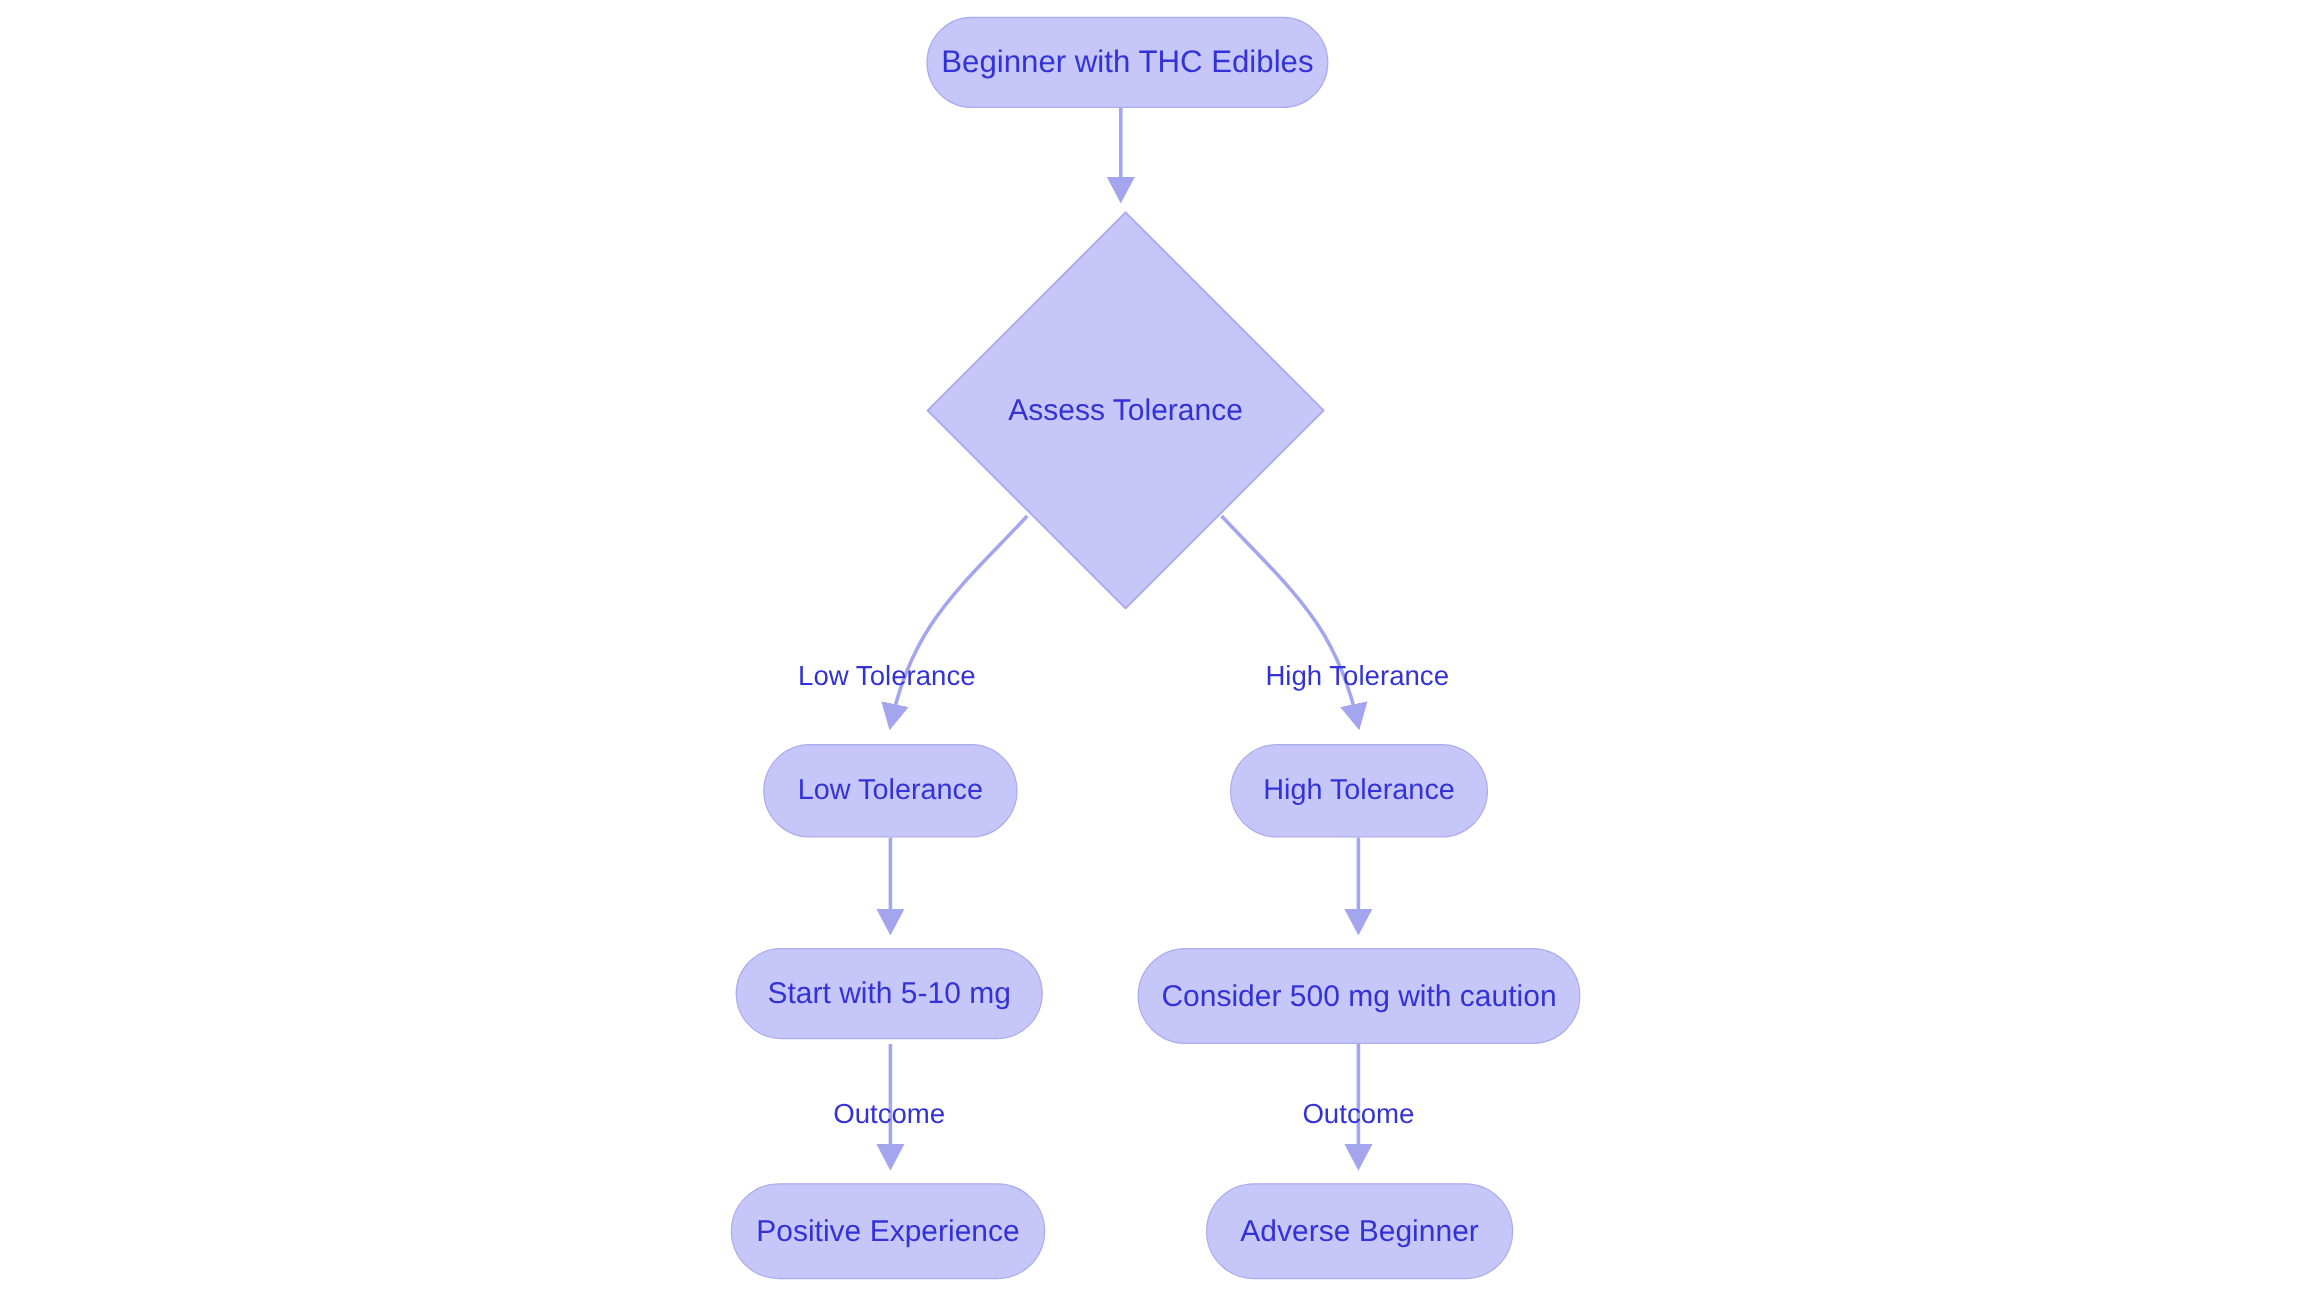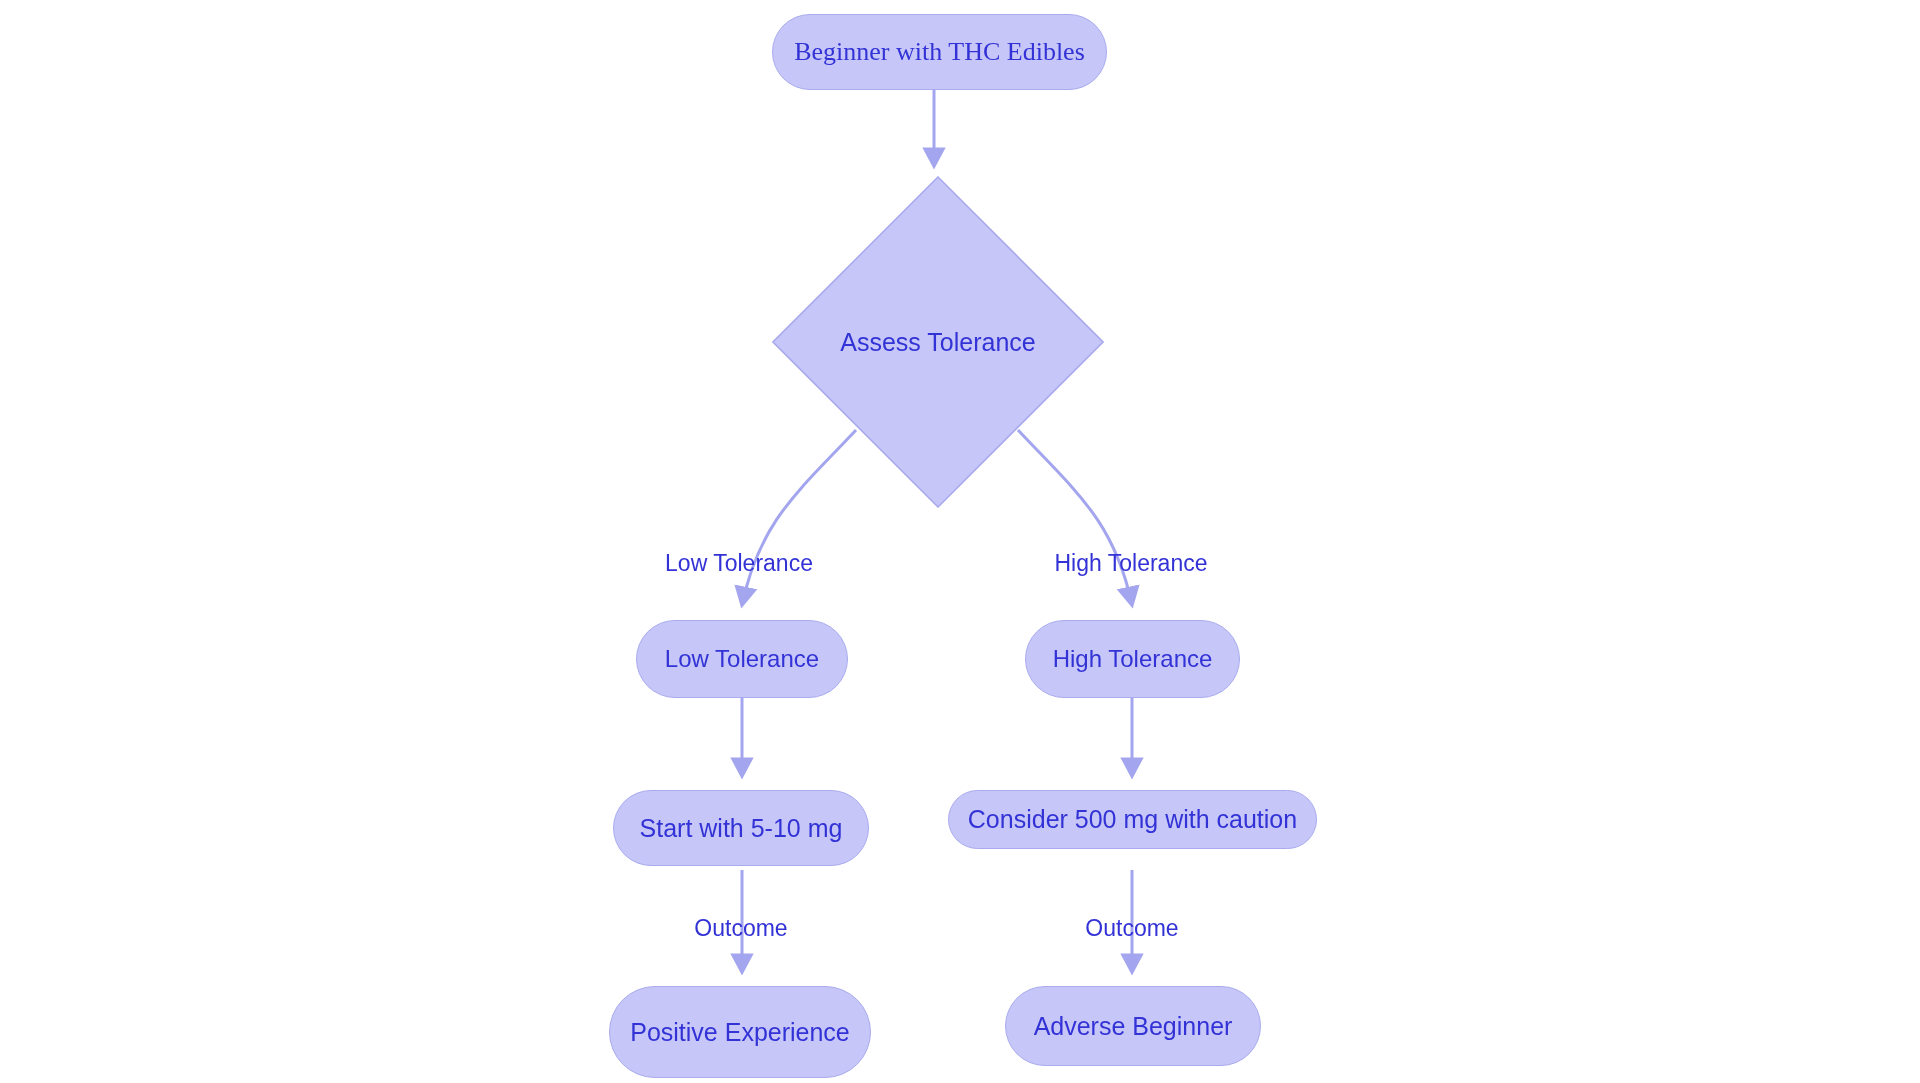--- a/index.html
+++ b/index.html
@@ -90,42 +90,42 @@
   </svg>
 
   <div id="edge-labels">
       <div class="edge-label" style="left: 739px; top: 563px; font-size: 23px;">Low Tolerance</div>
       <div class="edge-label" style="left: 1131px; top: 563px; font-size: 23px;">High Tolerance</div>
       <div class="edge-label" style="left: 741px; top: 928px; font-size: 23px;">Outcome</div>
       <div class="edge-label" style="left: 1132px; top: 928px; font-size: 23px;">Outcome</div>
     </div>
 
   <div id="node-layer">
-      <div class="node rounded" style="left: 772px; top: 14px; width: 335px; height: 76px; font-size: 26px; font-family: Liberation Serif, serif;">
+      <div class="node rounded" style="left: 772px; top: 14px; width: 335px; height: 76px; font-size: 26px;">
         <span>Beginner with THC Edibles</span>
       </div>
       <div class="node diamond" style="left: 772px; top: 176px; width: 332px; height: 332px; font-size: 25px;">
         <svg class="diamond-shape" viewBox="0 0 332 332">
           <polygon points="166,1 331,166 166,331 1,166" fill="#c6c7f8" stroke="#a9abee" stroke-width="1.6"></polygon>
         </svg>
         <span class="diamond-label">Assess Tolerance</span>
       </div>
       <div class="node rounded" style="left: 636px; top: 620px; width: 212px; height: 78px; font-size: 24px;">
         <span>Low Tolerance</span>
       </div>
       <div class="node rounded" style="left: 1025px; top: 620px; width: 215px; height: 78px; font-size: 24px;">
         <span>High Tolerance</span>
       </div>
       <div class="node rounded" style="left: 613px; top: 790px; width: 256px; height: 76px; font-size: 25px;">
         <span>Start with 5-10 mg</span>
       </div>
-      <div class="node rounded" style="left: 948px; top: 790px; width: 369px; height: 59px; font-size: 25px;">
+      <div class="node rounded" style="left: 948px; top: 790px; width: 369px; height: 80px; font-size: 25px;">
         <span>Consider 500 mg with caution</span>
       </div>
-      <div class="node rounded" style="left: 609px; top: 986px; width: 262px; height: 92px; font-size: 25px;">
+      <div class="node rounded" style="left: 609px; top: 986px; width: 262px; height: 80px; font-size: 25px;">
         <span>Positive Experience</span>
       </div>
       <div class="node rounded" style="left: 1005px; top: 986px; width: 256px; height: 80px; font-size: 25px;">
         <span>Adverse Beginner</span>
       </div>
     </div>
 
 </div>
 
 </body></html>

